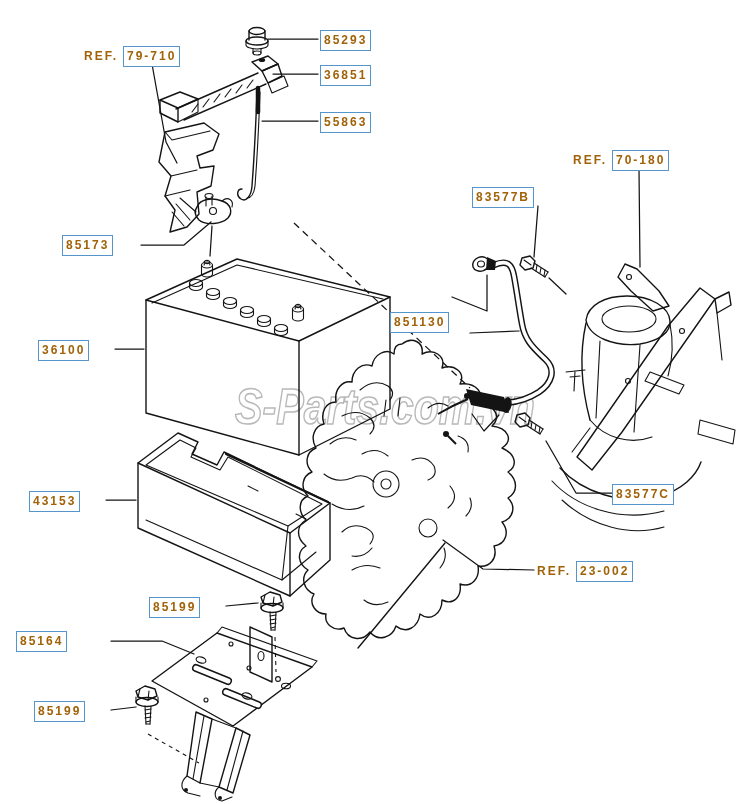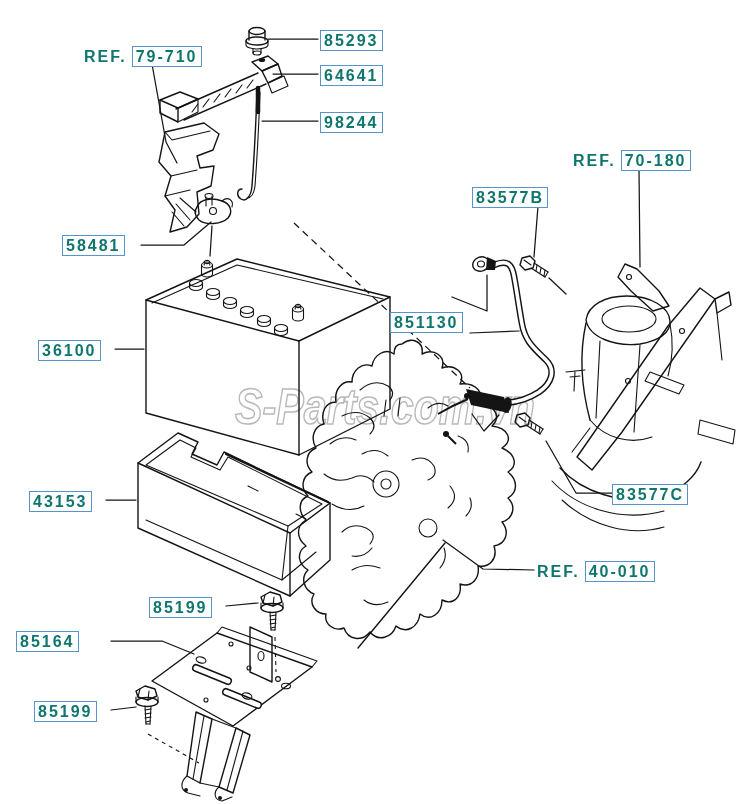--- a/index.html
+++ b/index.html
@@ -23,21 +23,21 @@
   .dash2{fill:none;stroke:var(--ln);stroke-width:1.1;stroke-dasharray:4 4;}
   .slot-b{fill:none;stroke:var(--ln);stroke-width:8;stroke-linecap:round;}
   .slot-w{fill:none;stroke:#ffffff;stroke-width:5;stroke-linecap:round;}
   .cable-b{fill:none;stroke:var(--ln);stroke-width:6.5;stroke-linecap:round;}
   .cable-w{fill:none;stroke:#ffffff;stroke-width:3.6;stroke-linecap:round;}
   .wmtext{fill:none;stroke:var(--wm);stroke-width:1.6;
     font-family:"Liberation Sans",sans-serif;font-weight:bold;font-style:italic;
     font-size:50px;}
   .plabel{
     position:absolute;display:flex;align-items:center;gap:5px;white-space:nowrap;
-    font-weight:bold;font-size:16px;line-height:17px;letter-spacing:2px;color:#0f766e;
+    font-weight:bold;font-size:12px;line-height:17px;letter-spacing:2px;color:#a16207;
   }
   .pbox{
     display:inline-block;border:1.6px solid var(--lb);background:#fff;
     padding:1px 3px;
   }
   .ref{letter-spacing:2px;text-align:right;}
 </style>
 </head>
 <body>
 
@@ -262,29 +262,29 @@
   <div class="plabel" style="left:320px;top:30px">
     <span class="pbox">85293</span>
   </div>
 
   <div class="plabel" style="left:84px;top:46px">
     <span class="ref">REF.</span>
     <span class="pbox">79-710</span>
   </div>
 
   <div class="plabel" style="left:320px;top:65px">
-    <span class="pbox">64641</span>
+    <span class="pbox">36851</span>
   </div>
 
   <div class="plabel" style="left:320px;top:112px">
-    <span class="pbox">98244</span>
+    <span class="pbox">55863</span>
   </div>
 
   <div class="plabel" style="left:62px;top:235px">
-    <span class="pbox">58481</span>
+    <span class="pbox">85173</span>
   </div>
 
   <div class="plabel" style="left:38px;top:340px">
     <span class="pbox">36100</span>
   </div>
 
   <div class="plabel" style="left:390px;top:312px">
     <span class="pbox">851130</span>
   </div>
 
@@ -296,21 +296,21 @@
     <span class="ref">REF.</span>
     <span class="pbox">70-180</span>
   </div>
 
   <div class="plabel" style="left:612px;top:484px">
     <span class="pbox">83577C</span>
   </div>
 
   <div class="plabel" style="left:537px;top:561px">
     <span class="ref">REF.</span>
-    <span class="pbox">40-010</span>
+    <span class="pbox">23-002</span>
   </div>
 
   <div class="plabel" style="left:29px;top:491px">
     <span class="pbox">43153</span>
   </div>
 
   <div class="plabel" style="left:149px;top:597px">
     <span class="pbox">85199</span>
   </div>
 

